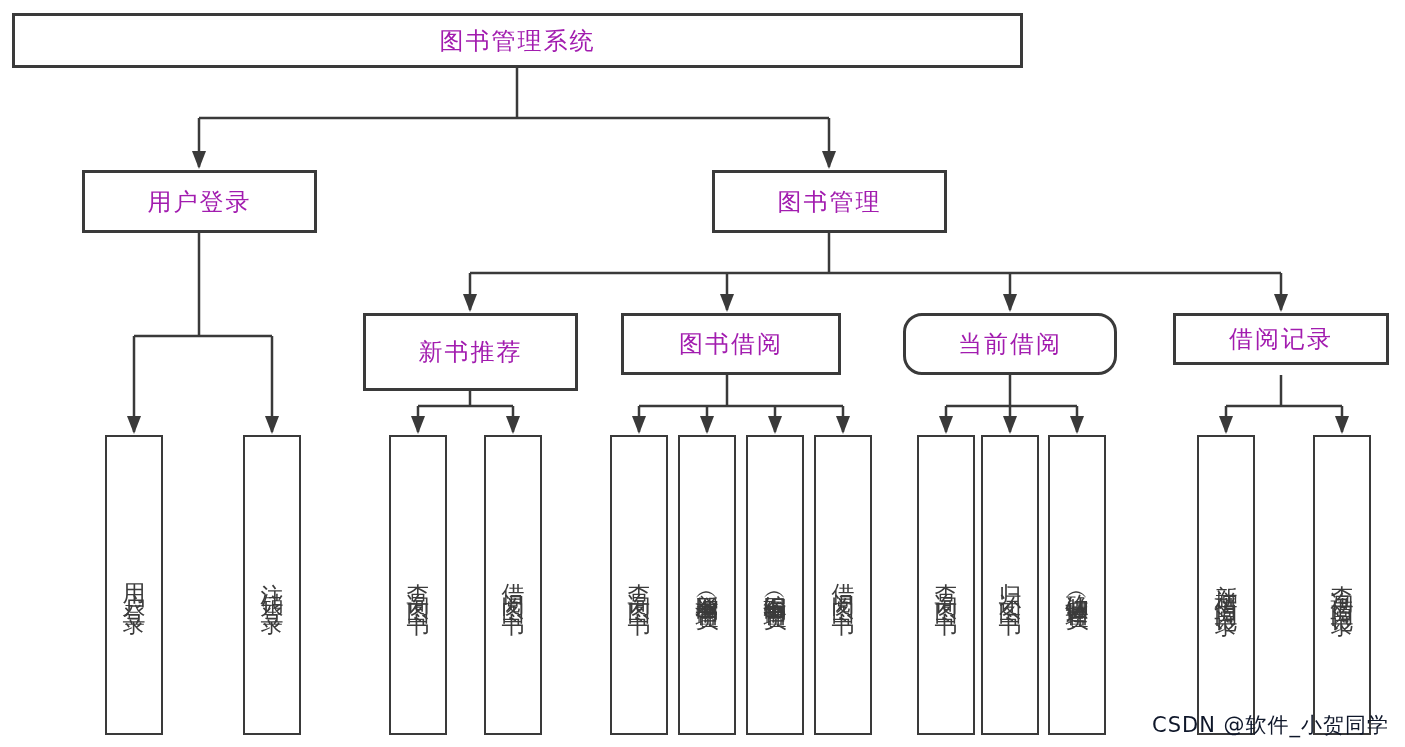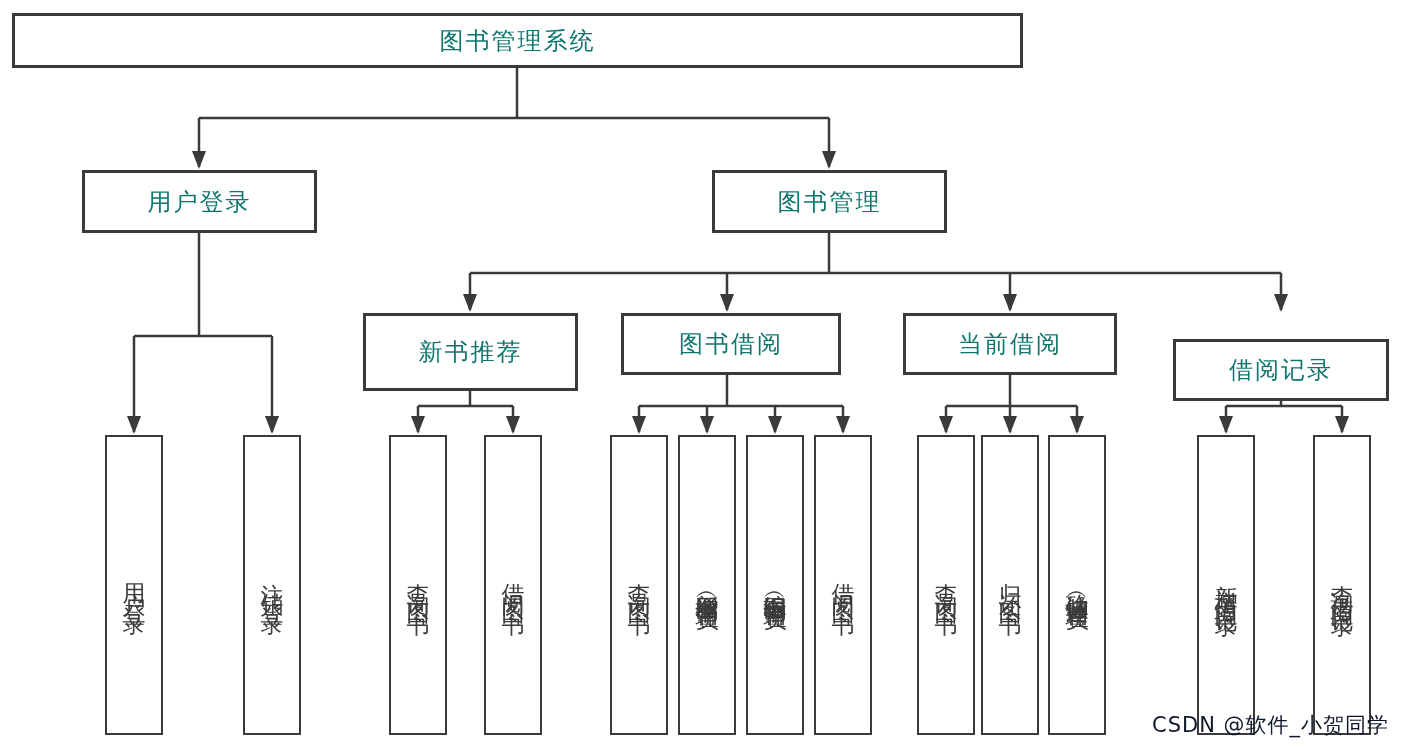--- a/index.html
+++ b/index.html
@@ -19,21 +19,21 @@
   }
   .node {
     position: absolute;
     box-sizing: border-box;
     border: 3px solid #3a3a3a;
     background: #ffffff;
     display: flex;
     align-items: center;
     justify-content: center;
     font-size: 24px;
-    color: #0f766e;
+    color: #a21caf;
     letter-spacing: 2px;
     white-space: nowrap;
   }
   .leaf {
     position: absolute;
     top: 435px;
     width: 58px;
     height: 300px;
     box-sizing: border-box;
     border: 2px solid #3a3a3a;
@@ -116,22 +116,22 @@
     </g>
   </svg>
 
   <div class="node" style="left:12px; top:13px; width:1011px; height:55px;">图书管理系统</div>
 
   <div class="node" style="left:82px; top:170px; width:235px; height:63px;">用户登录</div>
   <div class="node" style="left:712px; top:170px; width:235px; height:63px;">图书管理</div>
 
   <div class="node" style="left:363px; top:313px; width:215px; height:78px;">新书推荐</div>
   <div class="node" style="left:621px; top:313px; width:220px; height:62px;">图书借阅</div>
-  <div class="node" style="left:903px; top:313px; width:214px; height:62px;">当前借阅</div>
-  <div class="node" style="left:1173px; top:313px; width:216px; height:62px;margin-top:26px;">借阅记录</div>
+  <div class="node" style="left:903px; top:313px; width:214px; height:62px;border-radius:19px;">当前借阅</div>
+  <div class="node" style="left:1173px; top:313px; width:216px; height:52px;">借阅记录</div>
 
   <div class="leaf g4" style="left:105px;">用户登录</div>
   <div class="leaf g4" style="left:243px;">注销登录</div>
 
   <div class="leaf g4" style="left:389px;">查询图书</div>
   <div class="leaf g4" style="left:484px;">借阅图书</div>
 
   <div class="leaf g4" style="left:610px;">查询图书</div>
   <div class="leaf g9" style="left:678px;">新增图书（管理员）</div>
   <div class="leaf g9" style="left:746px;">编辑图书（管理员）</div>

